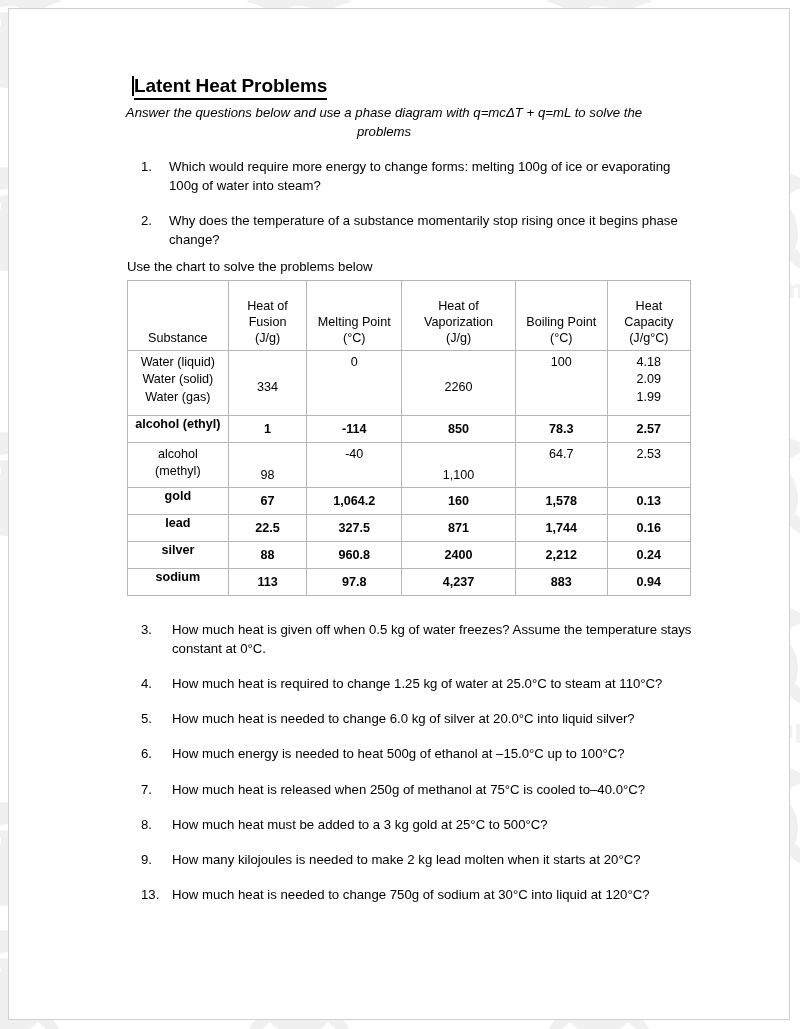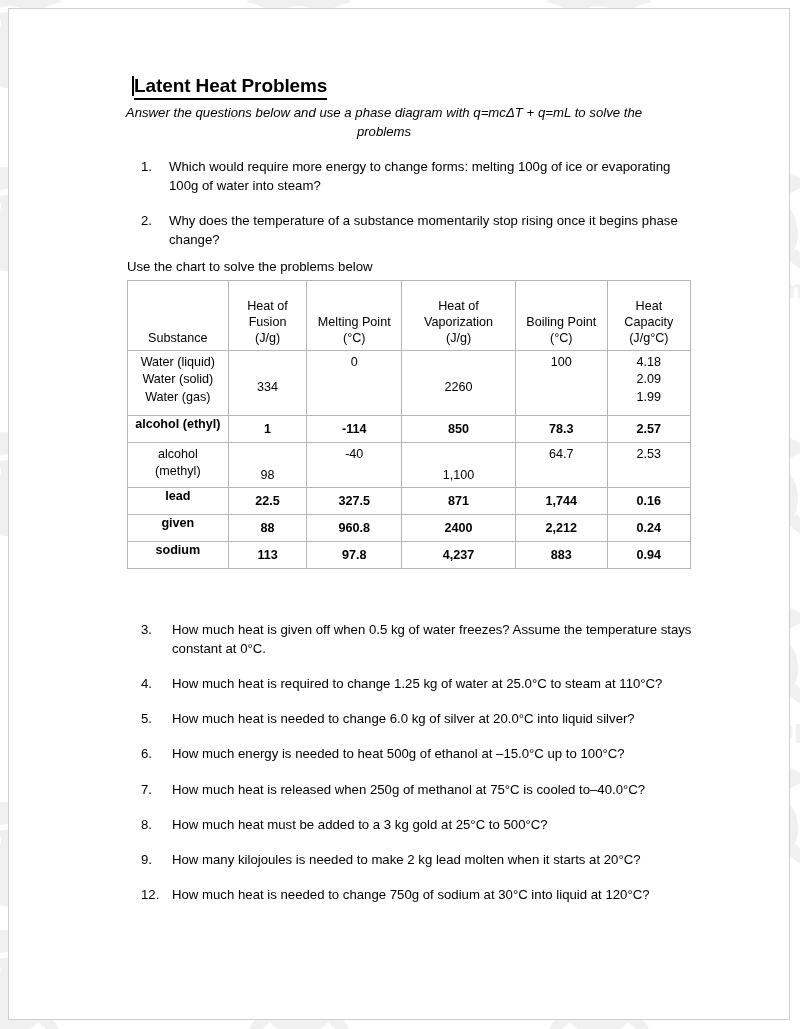--- a/index.html
+++ b/index.html
@@ -467,29 +467,37 @@
               <div class="stack">alcohol</div>
               <div class="stack">(methyl)</div>
             </td>
             <td class="v-bot">98</td>
             <td class="">-40</td>
             <td class="v-bot">1,100</td>
             <td class="">64.7</td>
             <td class="">2.53</td>
           </tr>
           <tr class="simple">
+            <td class="name">gold</td>
+            <td class="">67</td>
+            <td class="">1,064.2</td>
+            <td class="">160</td>
+            <td class="">1,578</td>
+            <td class="">0.13</td>
+          </tr>
+          <tr class="simple">
             <td class="name">lead</td>
             <td class="">22.5</td>
             <td class="">327.5</td>
             <td class="">871</td>
             <td class="">1,744</td>
             <td class="">0.16</td>
           </tr>
           <tr class="simple">
-            <td class="name">given</td>
+            <td class="name">silver</td>
             <td class="">88</td>
             <td class="">960.8</td>
             <td class="">2400</td>
             <td class="">2,212</td>
             <td class="">0.24</td>
           </tr>
           <tr class="simple">
             <td class="name">sodium</td>
             <td class="">113</td>
             <td class="">97.8</td>
@@ -522,18 +530,18 @@
          </div>
         <div class="qrow">
            <span class="qnum">8.</span>
            <span class="qtext">How much heat must be added to a 3 kg gold at 25°C to 500°C?</span>
          </div>
         <div class="qrow">
            <span class="qnum">9.</span>
            <span class="qtext">How many kilojoules is needed to make 2 kg lead molten when it starts at 20°C?</span>
          </div>
         <div class="qrow">
-           <span class="qnum">12.</span>
+           <span class="qnum">13.</span>
            <span class="qtext">How much heat is needed to change 750g of sodium at 30°C into liquid at 120°C?</span>
          </div>
       </div>
     </div>
 </div>
 
 </body></html>

